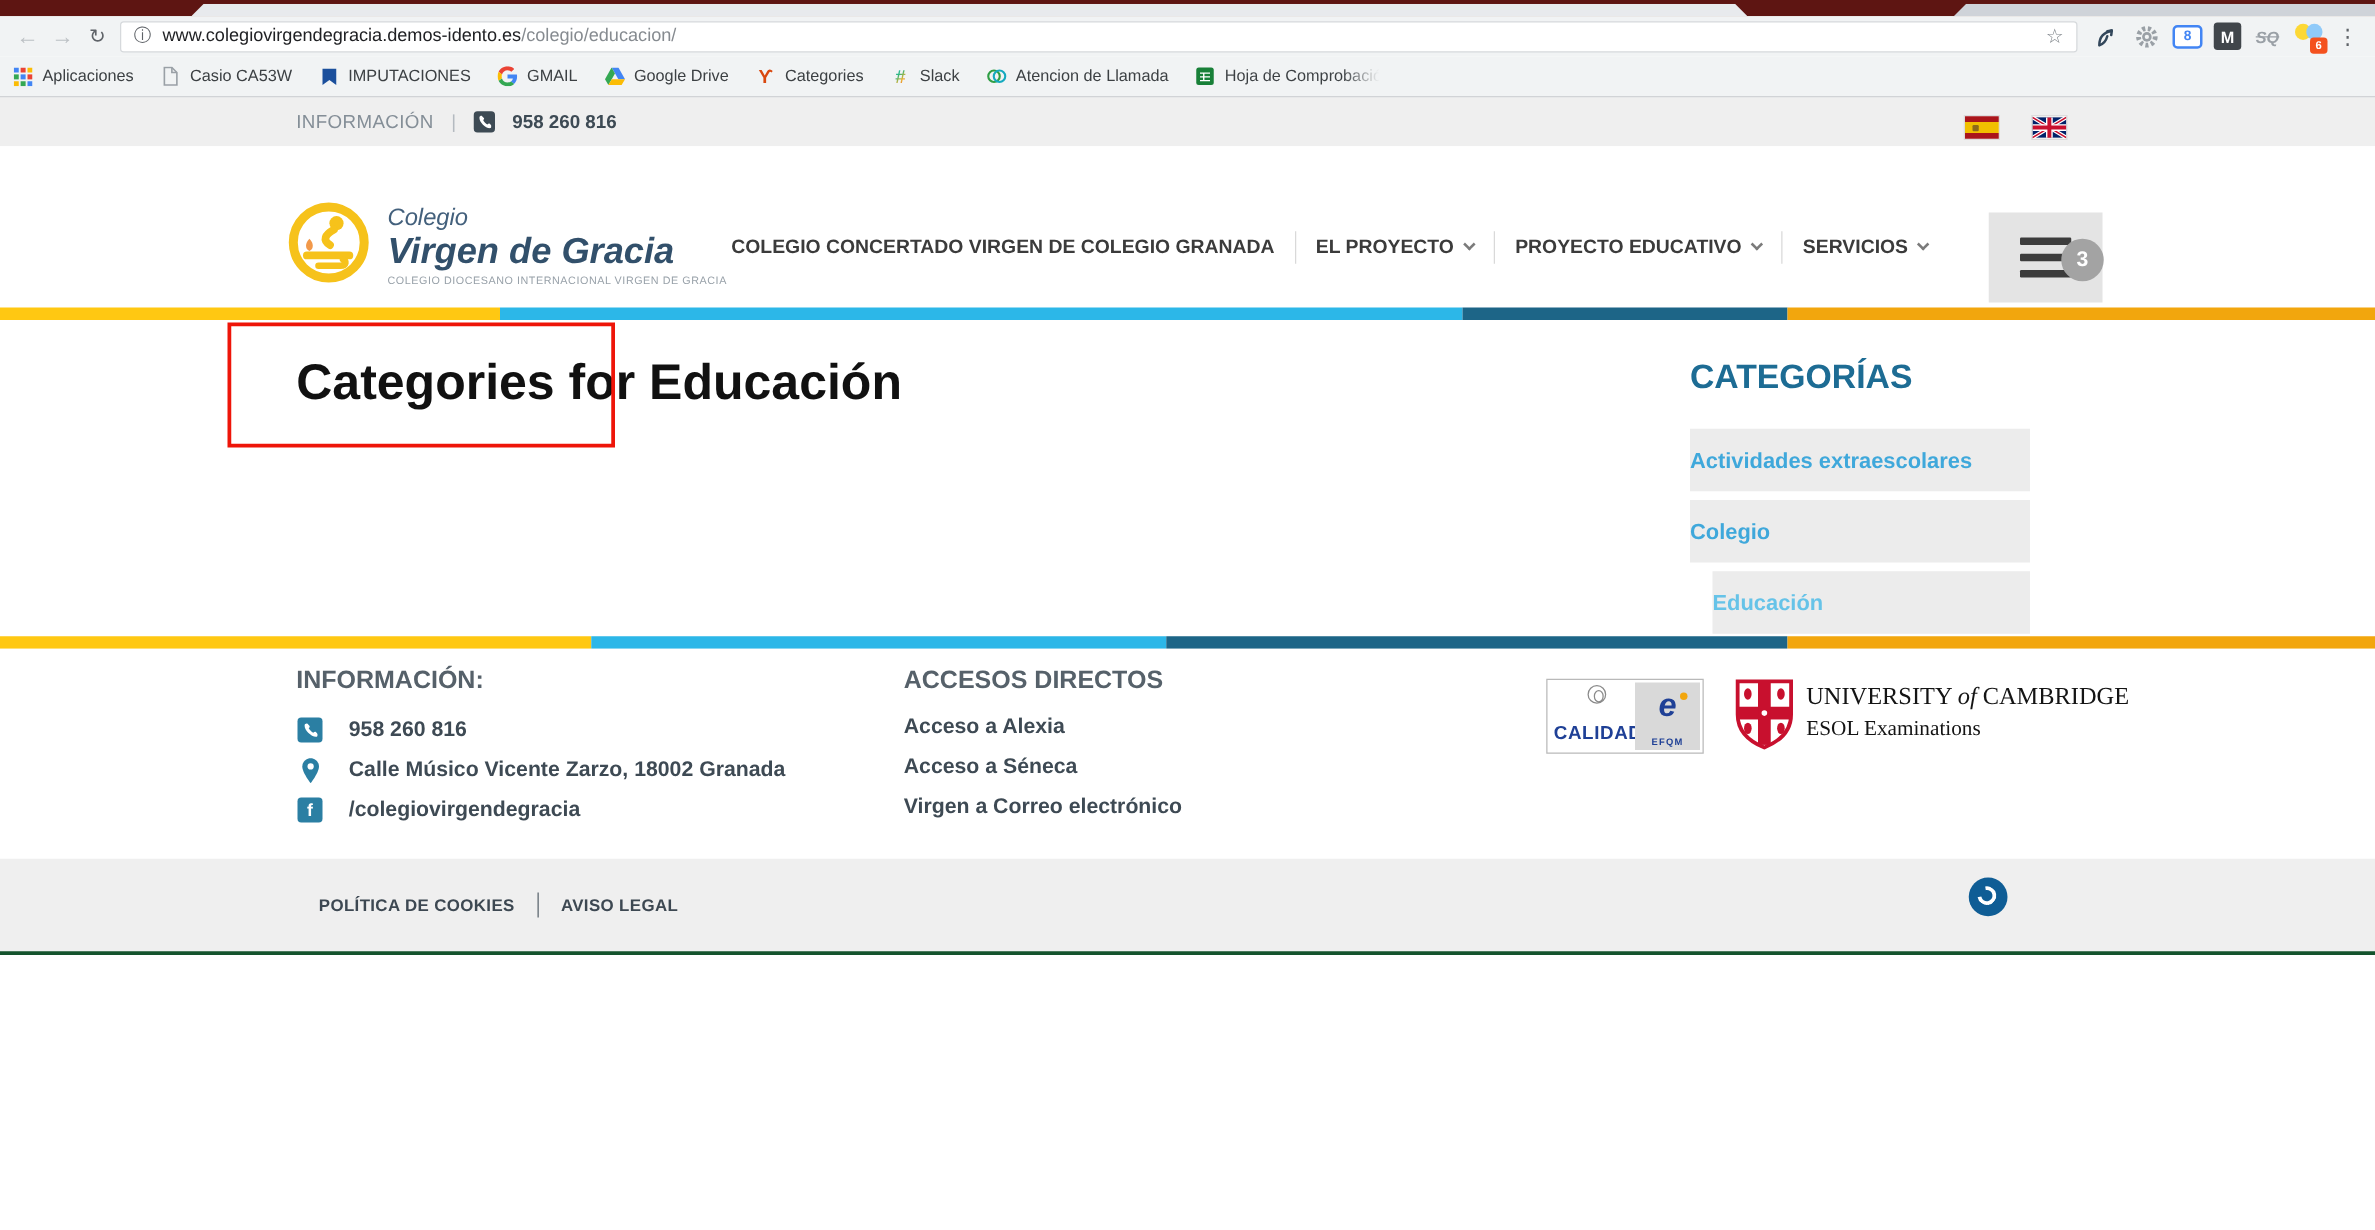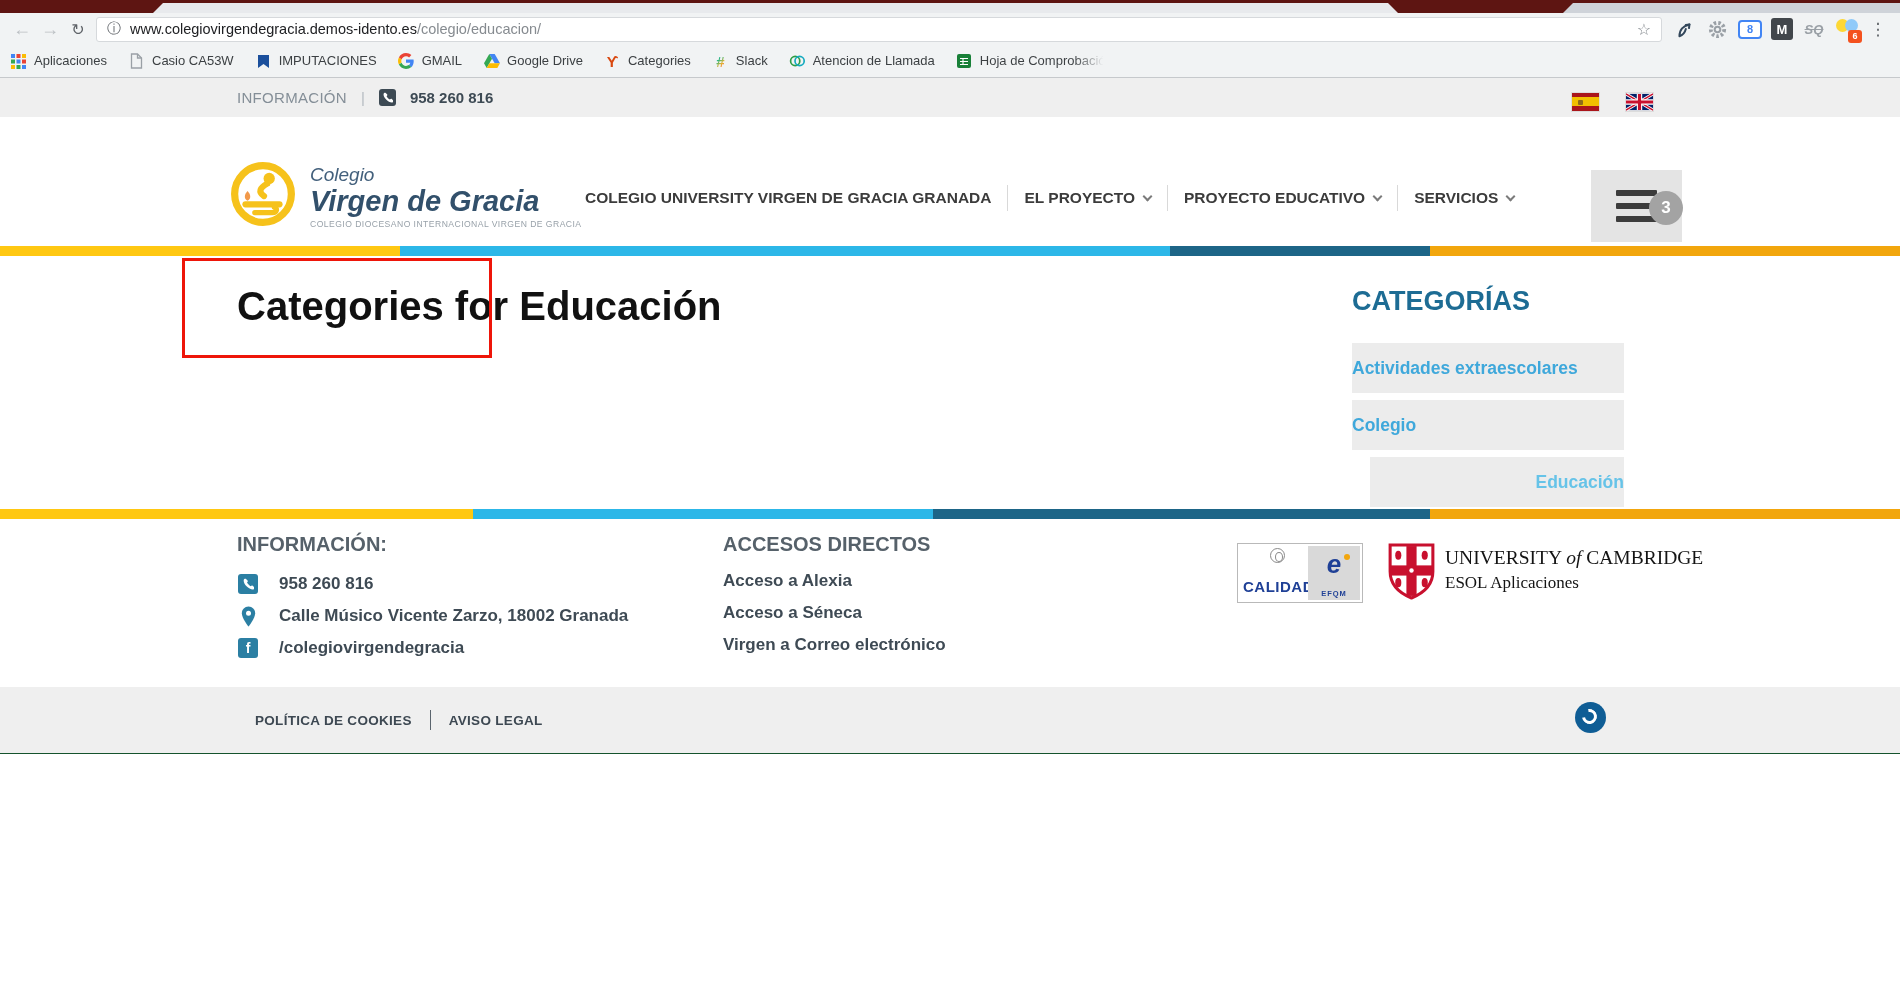--- a/index.html
+++ b/index.html
@@ -76,21 +76,21 @@
   .stripe.bottom .s1{ width:473px; background:#ffc812; } .stripe.bottom .s2{ width:460px; background:#2cb7e8; }
   .stripe.bottom .s3{ width:497px; background:#1d6587; } .stripe.bottom .s4{ width:470px; background:#f2a60d; }
 
   
   .content { position:absolute; left:0; top:256px; width:1900px; height:253px; background:#fff; }
   .pagetitle { position:absolute; left:237px; top:26px; font-size:40px; line-height:48px; font-weight:bold; color:#111; }
   .redbox { position:absolute; left:182px; top:2px; width:310px; height:100px; border:3px solid #ee1509; }
   .sidebar-title { position:absolute; left:1352px; top:30px; font-size:27px; font-weight:bold; color:#1d6c94; }
   .cat { position:absolute; left:1352px; width:272px; height:50px; background:#ececec; color:#3fa8db; font-size:17.5px; font-weight:bold; line-height:50px; cursor:pointer; }
   .cat.c1 { top:87px; } .cat.c2 { top:144px; }
-  .cat.c3 { top:201px; left:1370px; width:254px; color:#66c3e8;text-align:right; }
+  .cat.c3 { top:201px; left:1370px; width:254px; color:#66c3e8; }
 
   
   .footer { position:absolute; left:0; top:519px; width:1900px; height:168px; background:#fff; }
   .fhead { position:absolute; top:14px; font-size:20px; font-weight:bold; color:#56616a; }
   .fh1 { left:237px; } .fh2 { left:723px; }
   .frow { position:absolute; left:237px; height:26px; display:flex; align-items:center; gap:20px; }
   .frow .fico { width:22px; display:flex; justify-content:center; }
   .frow span.ftxt, .flink { font-size:17px; font-weight:bold; color:#3e4a54; }
   .r1 { top:52px; } .r2 { top:84px; } .r3 { top:116px; }
   .sqico { width:20px; height:20px; background:#2b7fa3; border-radius:3px; display:flex; align-items:center; justify-content:center; color:#fff; font-weight:bold; font-size:14px; }
@@ -103,21 +103,21 @@
   .calidad .epanel .bige { color:#1F4096; font-size:26px; font-weight:bold; font-style:italic; line-height:36px; }
   .calidad .epanel .edot { position:absolute; right:10px; top:8px; width:6px; height:6px; border-radius:50%; background:#f2a60d; }
   .calidad .epanel .efqm { position:absolute; left:0; right:0; bottom:2px; color:#1F4096; font-size:7.5px; font-weight:bold; letter-spacing:1px;margin-top:48px; }
   .cambridge { position:absolute; left:1388px; top:24px; display:flex; gap:10px; }
   .ctext { font-family:"Liberation Serif", serif; color:#141414; padding-top:4px; }
   .ctext .cl1 { font-size:19.5px; }
   .ctext .cl1 .of { font-style:italic; }
   .ctext .cl2 { font-size:17px; margin-top:4px; }
 
   
-  .legalbar { position:absolute; left:0; top:687px; width:1900px; height:67px; background:#efefef; border-bottom:1px solid #14532d; display:flex; align-items:center; padding-left:255px; }
+  .legalbar { position:absolute; left:0; top:687px; width:1900px; height:77px; background:#efefef; border-bottom:3px solid #14532d; display:flex; align-items:center; padding-left:255px; }
   .llink { font-size:13.5px; font-weight:bold; color:#3d4852; letter-spacing:0.3px; cursor:pointer; }
   .lsep { width:1px; height:20px; background:#5a646d; margin:0 18px; }
   .widget { position:absolute; left:1575px; top:15px; width:31px; height:31px; border-radius:50%; background:#0f5d95; cursor:pointer; }
   .widget i { position:absolute; left:7px; top:7px; width:15px; height:15px; border:3px solid #fff; border-left-color:transparent; border-radius:50%; transform:rotate(35deg); }
 </style>
 </head>
 <body>
 
 <div id="screen">
 
@@ -286,21 +286,21 @@
             <path d="M17 29c-3.5 3.5-3.5 8 0 9.5 3.5-1.5 3.5-6 0-9.5z" fill="#F2994A"></path>
           </svg>
       </span>
       <span class="logotext">
         <div class="l1">Colegio</div>
         <div class="l2">Virgen de Gracia</div>
         <div class="l3">COLEGIO DIOCESANO INTERNACIONAL VIRGEN DE GRACIA</div>
       </span>
     </div>
     <nav class="mainnav">
-      <a class="nav-item">COLEGIO UNIVERSITY VIRGEN DE GRACIA GRANADA</a>
+      <a class="nav-item">COLEGIO CONCERTADO VIRGEN DE COLEGIO GRANADA</a>
       <span class="nsep"></span>
       <a class="nav-item"><span>EL PROYECTO</span><i class="chev"></i></a>
       <span class="nsep"></span>
       <a class="nav-item"><span>PROYECTO EDUCATIVO</span><i class="chev"></i></a>
       <span class="nsep"></span>
       <a class="nav-item"><span>SERVICIOS</span><i class="chev"></i></a>
     </nav>
     <div class="burger">
         <i></i>
         <i></i>
@@ -387,21 +387,21 @@
             <ellipse cx="36" cy="39" rx="3" ry="4.5" fill="#C8102E"></ellipse>
             <circle cx="23" cy="27" r="2.2" fill="#fff"></circle>
           </svg>
       </span>
       <span class="ctext">
         <div class="cl1">
           <span>UNIVERSITY</span>
           <span class="of">of</span>
           <span>CAMBRIDGE</span>
         </div>
-        <div class="cl2">ESOL Aplicaciones</div>
+        <div class="cl2">ESOL Examinations</div>
       </span>
     </div>
   </div>
 
   <div class="legalbar">
     <a class="llink">POLÍTICA DE COOKIES</a>
     <span class="lsep"></span>
     <a class="llink">AVISO LEGAL</a>
     <div class="widget">
         <i></i>

